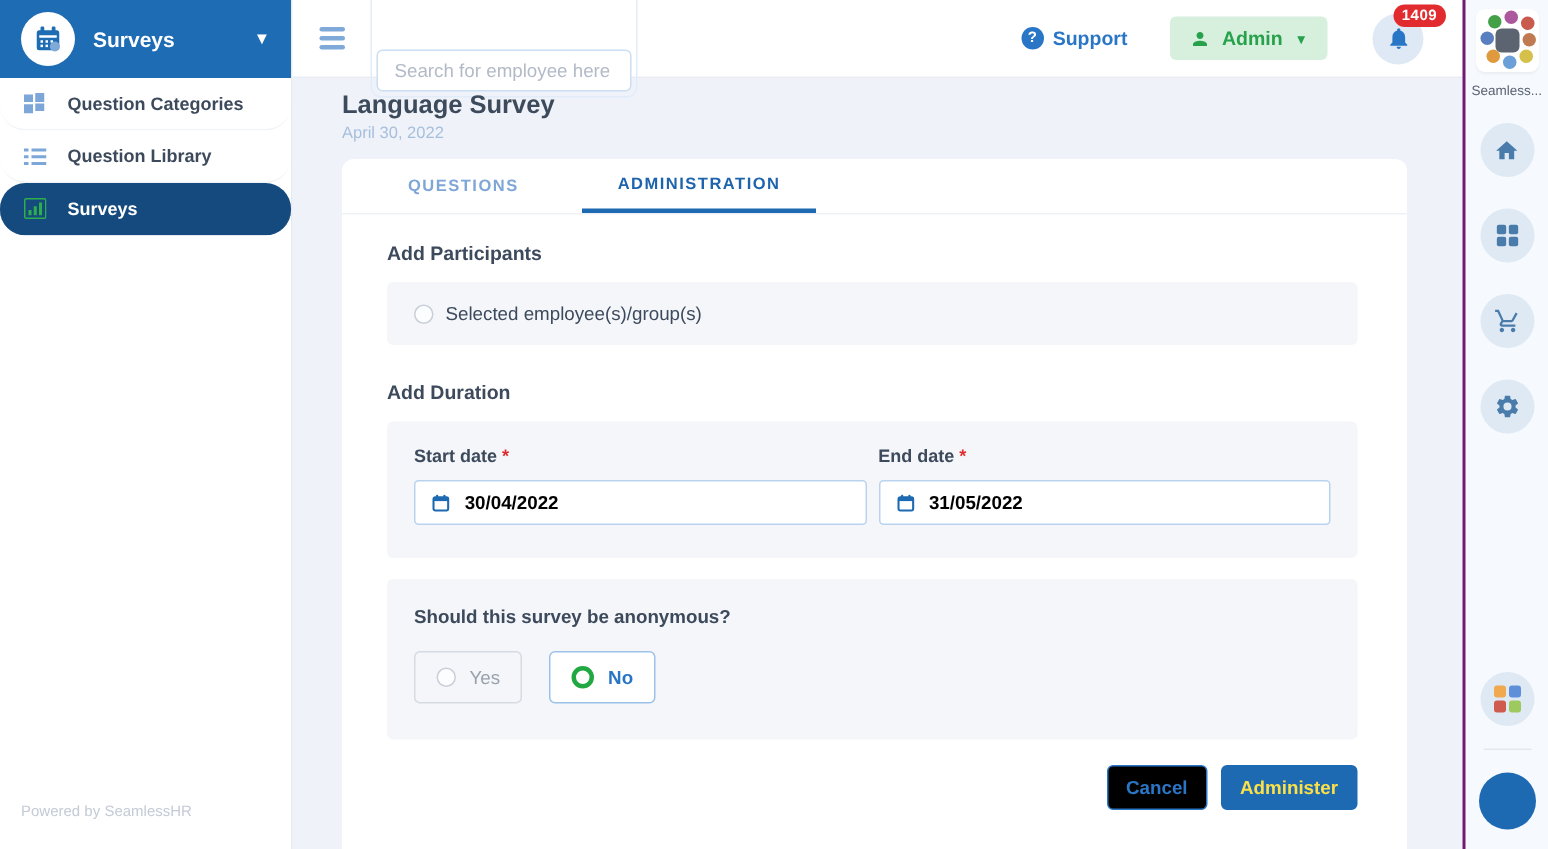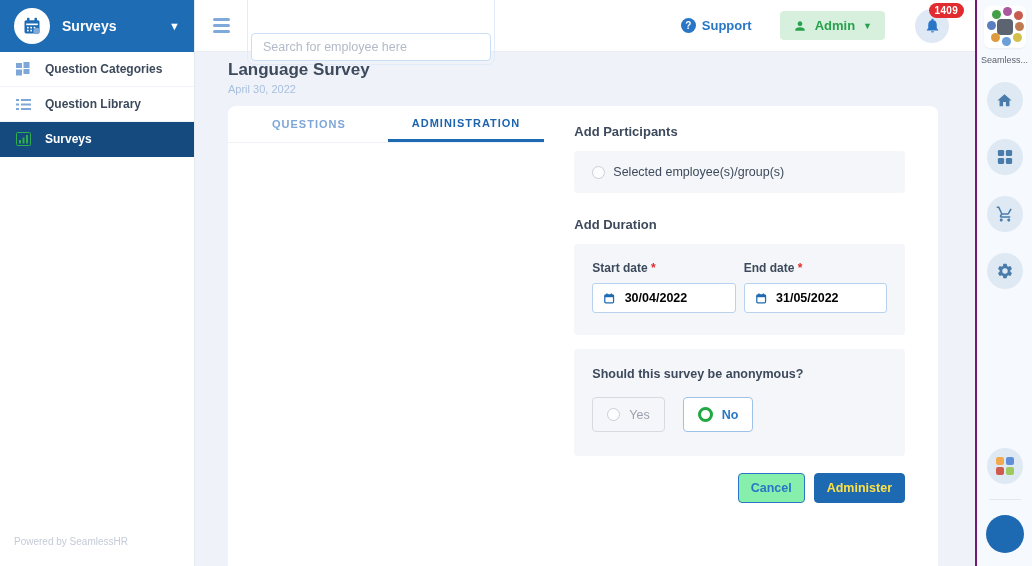--- a/index.html
+++ b/index.html
@@ -7,49 +7,49 @@
   body { font-family:"Liberation Sans", sans-serif; background:#eff3f9; }
   .app { display:flex; width:1032px; height:566px; }
 
   
   .sidebar { width:195px; background:#ffffff; display:flex; flex-direction:column; border-right:1px solid #e5eaf1; flex-shrink:0; }
   .sb-header { height:52px; background:#1e6cb3; display:flex; align-items:center; padding:0 14px; flex-shrink:0; }
   .logo-circle { width:36px; height:36px; background:#ffffff; border-radius:50%; display:flex; align-items:center; justify-content:center; flex-shrink:0; }
   .sb-title { color:#ffffff; font-size:14px; font-weight:bold; margin-left:12px; }
   .sb-chev { color:#ffffff; font-size:11px; margin-left:auto; }
   .sb-items { display:flex; flex-direction:column; }
-  .sb-item { height:35px; display:flex; align-items:center; gap:14px; padding-left:15px; border-bottom:1px solid #f0f3f7; cursor:pointer; }
+  .sb-item { height:35px; display:flex; align-items:center; gap:14px; padding-left:15px; border-bottom:1px solid #f0f3f7; cursor:pointer;border-radius:17px; }
   .sb-item .sb-label { font-size:12px; font-weight:bold; color:#3d4a5c; }
   .sb-item.active { background:#144a7e; border-bottom-color:#144a7e; }
   .sb-item.active .sb-label { color:#ffffff; }
   .sb-icon { width:16px; height:16px; display:flex; align-items:center; justify-content:center; }
   .sb-footer { margin-top:auto; padding:12px 14px 16px 14px; font-size:10px; color:#c4cbd7; line-height:1.6; }
 
   
   .center { flex:1; display:flex; flex-direction:column; min-width:0; }
   .topbar { height:52px; background:#ffffff; border-bottom:1px solid #e9edf3; display:flex; align-items:center; padding:0 18px; flex-shrink:0; }
   .hamburger { display:flex; flex-direction:column; gap:3px; cursor:pointer; }
   .hamburger i { display:block; width:17px; height:3px; border-radius:2px; background:#7fa9d9; }
   .search-wrap { margin-left:17px; border:1px solid #e2ecf9; border-radius:7px; padding:3px; }
-  .search-wrap input { width:240px; height:28px; border:1px solid #cadef4; border-radius:4px; padding:0 11px; font-size:12.5px; color:#15803d; outline:none; font-family:"Liberation Sans", sans-serif;margin-top:43px; }
+  .search-wrap input { width:170px; height:28px; border:1px solid #cadef4; border-radius:4px; padding:0 11px; font-size:12.5px; color:#15803d; outline:none; font-family:"Liberation Sans", sans-serif;margin-top:43px; }
   .search-wrap input::placeholder { color:#b3bac7; }
   .spacer { flex:1; }
   .support { display:flex; align-items:center; gap:6px; color:#2a76c6; font-size:13px; font-weight:bold; cursor:pointer; }
   .q-icon { width:15px; height:15px; border-radius:50%; background:#2a76c6; color:#ffffff; font-size:10px; font-weight:bold; display:flex; align-items:center; justify-content:center; }
   .admin-btn { margin-left:28px; background:#d7f0de; border:none; border-radius:4px; height:29px; padding:0 13px; display:flex; align-items:center; gap:8px; color:#27a14b; font-size:13px; font-weight:bold; cursor:pointer; font-family:"Liberation Sans", sans-serif; }
   .admin-btn .chev { font-size:9px; }
   .bell-wrap { position:relative; margin-left:30px; margin-right:8px; cursor:pointer; }
   .bell-circle { width:34px; height:34px; border-radius:50%; background:#dfe9f6; display:flex; align-items:center; justify-content:center; }
   .badge { position:absolute; top:-6px; right:-15px; background:#e22b2e; color:#ffffff; font-size:10px; font-weight:bold; padding:2px 6px; border-radius:9px; letter-spacing:0.3px; }
 
   
   .content { flex:1; display:flex; flex-direction:column; padding:8px 37px 0 33px; min-height:0; }
   .page-title { font-size:17px; font-weight:bold; color:#3d4a5c; }
   .page-date { font-size:11px; color:#a7bfdd; margin-top:3px; }
-  .card { margin-top:11px; background:#ffffff; border-radius:8px 8px 0 0; flex:1; display:flex; flex-direction:row; min-height:0; }
+  .card { margin-top:11px; background:#ffffff; border-radius:8px 8px 0 0; flex:1; display:flex; flex-direction:column; min-height:0; }
   .tabs { display:flex; border-bottom:1px solid #eef1f5; padding-left:30px; height:37px; flex-shrink:0; }
   .tab { display:flex; align-items:center; padding:0 14px; font-size:11px; font-weight:bold; letter-spacing:1px; color:#7ea6d6; cursor:pointer; }
   .tab.active { color:#1d64ad; border-bottom:3px solid #1d6ab2; padding:0 24px; margin-left:28px; }
   .card-body { padding:18px 33px 0 30px; overflow:hidden; }
   .section-heading { font-size:13px; font-weight:bold; color:#3d4a5c; }
   .panel { background:#f4f6f9; border-radius:4px; margin-top:12px; padding:12px 18px; }
 
   .radio-opt { display:flex; align-items:center; gap:8px; padding:2px 0; cursor:pointer; }
   .radio-opt .rlabel { font-size:12.5px; color:#3d4a5c; }
   .radio { width:13px; height:13px; border-radius:50%; border:1px solid #c9cfd8; background:#fcfdfe; flex-shrink:0; }
@@ -65,21 +65,21 @@
   .panel.anon { margin-top:14px; padding:18px 18px 24px 18px; }
   .anon-q { font-size:12.5px; font-weight:bold; color:#3d4a5c; }
   .anon-opts { display:flex; gap:18px; margin-top:16px; }
   .anon-box { display:flex; align-items:center; gap:9px; background:#f4f6f9; border:1px solid #d6dae1; border-radius:4px; padding:9px 14px; cursor:pointer; }
   .anon-box .blabel { font-size:12.5px; color:#9aa1ad; }
   .anon-box.selected { background:#ffffff; border-color:#9cc2ea; }
   .anon-box.selected .blabel { color:#2a76c6; font-weight:bold; }
   .radio.green { border:3.5px solid #22a843; background:#ffffff; width:15px; height:15px; }
 
   .actions { display:flex; justify-content:flex-end; gap:9px; margin-top:17px; }
-  .btn-cancel { background:#86efac; border:1px solid #2a76c6; color:#2a76c6; font-size:12.5px; font-weight:bold; border-radius:4px; padding:7px 12px; cursor:pointer; font-family:"Liberation Sans", sans-serif; }
+  .btn-cancel { background:#000000; border:1px solid #2a76c6; color:#2a76c6; font-size:12.5px; font-weight:bold; border-radius:4px; padding:7px 12px; cursor:pointer; font-family:"Liberation Sans", sans-serif; }
   .btn-primary { background:#1d6ab2; border:1px solid #1d6ab2; color:#fde047; font-size:12.5px; font-weight:bold; border-radius:4px; padding:7px 12px; cursor:pointer; font-family:"Liberation Sans", sans-serif; }
 
   
   .rail { width:57px; background:#f6f9fd; border-left:2px solid #701a75; display:flex; flex-direction:column; align-items:center; flex-shrink:0; }
   .rail-logo { width:42px; height:42px; background:#ffffff; border-radius:6px; margin-top:6px; position:relative; box-shadow:0 1px 2px rgba(0,0,0,0.05); cursor:pointer; }
   .rail-logo .sq { position:absolute; left:13px; top:13px; width:16px; height:16px; border-radius:4px; background:#5b6470; }
   .rail-logo .dot { position:absolute; width:9px; height:9px; border-radius:50%; }
   .rail-label { font-size:9px; color:#5b6472; margin-top:7px; }
   .rail-circle { width:36px; height:36px; border-radius:50%; background:#dfe9f4; display:flex; align-items:center; justify-content:center; cursor:pointer; }
   .rail-icons { display:flex; flex-direction:column; gap:21px; margin-top:17px; }

